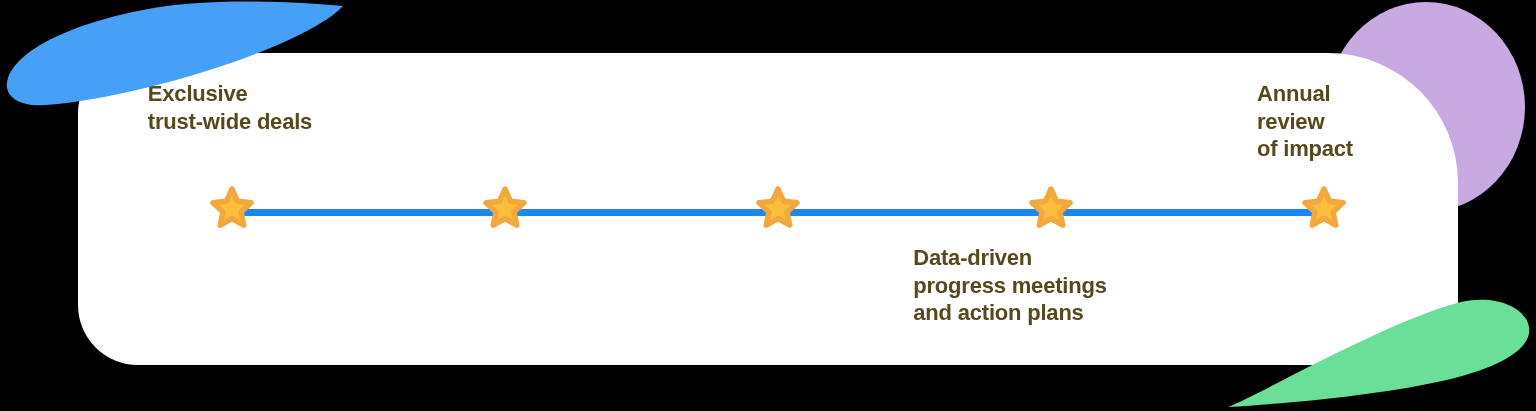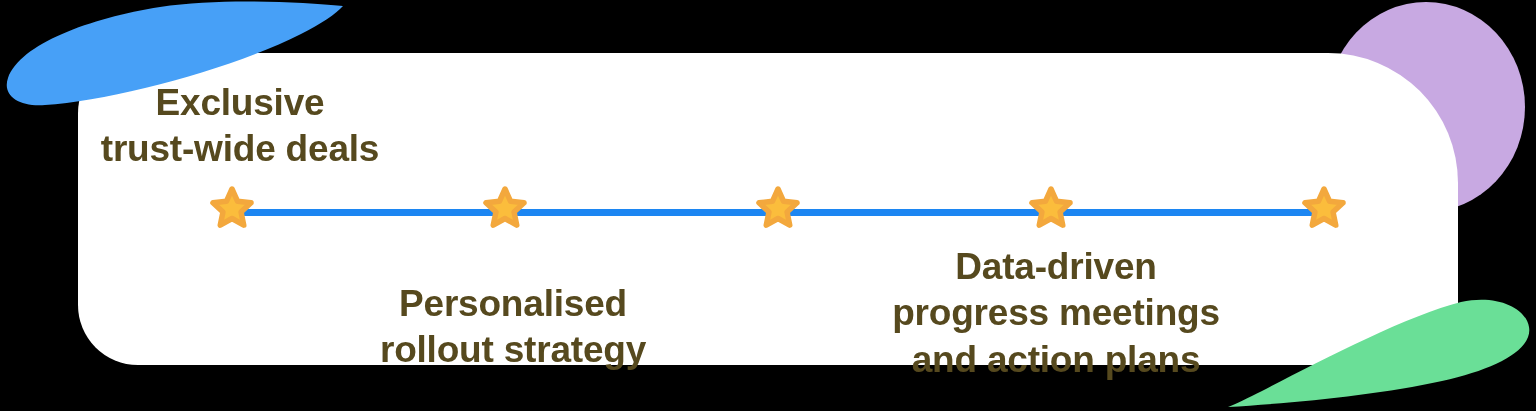--- a/index.html
+++ b/index.html
@@ -28,29 +28,27 @@
   }
   .star{
     position:absolute;
     width:56px;height:56px;
     margin-left:-28px;margin-top:-28px;
     z-index:3;
   }
   .milestone-label{
     position:absolute;
     transform:translateX(-50%);
-    text-align:center;
-    font-size:37px;
+    font-size:22px;
     font-weight:700;
     letter-spacing:-0.2px;
     line-height:1.25;
     color:var(--text,#56491e);
     white-space:pre-line;
     z-index:2;
-    margin-left:10px;
   }
   .blob{position:absolute;left:0;top:0;width:1536px;height:411px;pointer-events:none;}
   .blob-behind{z-index:1;}
   .blob-front{z-index:4;}
 </style>
 </head>
 <body>
 
 <div class="stage" style="--bg: #000000; --card: #ffffff; --line: #1c86f2; --text: #56491e; --blob-purple: #c8a9e2; --blob-blue: #47a0f7; --blob-green: #6adf97;">
 
@@ -62,34 +60,34 @@
     <div class="timeline-line"></div>
 
   <svg class="star" viewBox="-28 -28 56 56" style="left: 154px; top: 156px;">
         <path d="M0,-20 L5.58,-7.68 L19.02,-6.18 L9.04,2.94 L11.76,16.18 L0,9.5 L-11.76,16.18 L-9.04,2.94 L-19.02,-6.18 L-5.58,-7.68 Z" fill="#fbbd3c" stroke="#f3a83d" stroke-width="5.5" stroke-linejoin="round"></path>
       </svg>
       <div class="milestone-label" style="left: 152px; top: 27px;">Exclusive
 trust-wide deals</div>
       <svg class="star" viewBox="-28 -28 56 56" style="left: 427px; top: 156px;">
         <path d="M0,-20 L5.58,-7.68 L19.02,-6.18 L9.04,2.94 L11.76,16.18 L0,9.5 L-11.76,16.18 L-9.04,2.94 L-19.02,-6.18 L-5.58,-7.68 Z" fill="#fbbd3c" stroke="#f3a83d" stroke-width="5.5" stroke-linejoin="round"></path>
       </svg>
-      <div class="milestone-label" style="left: 425px; top: 228px;">Personalised
-rollout strategy</div>
       <svg class="star" viewBox="-28 -28 56 56" style="left: 700px; top: 156px;">
         <path d="M0,-20 L5.58,-7.68 L19.02,-6.18 L9.04,2.94 L11.76,16.18 L0,9.5 L-11.76,16.18 L-9.04,2.94 L-19.02,-6.18 L-5.58,-7.68 Z" fill="#fbbd3c" stroke="#f3a83d" stroke-width="5.5" stroke-linejoin="round"></path>
       </svg>
       <svg class="star" viewBox="-28 -28 56 56" style="left: 973px; top: 156px;">
         <path d="M0,-20 L5.58,-7.68 L19.02,-6.18 L9.04,2.94 L11.76,16.18 L0,9.5 L-11.76,16.18 L-9.04,2.94 L-19.02,-6.18 L-5.58,-7.68 Z" fill="#fbbd3c" stroke="#f3a83d" stroke-width="5.5" stroke-linejoin="round"></path>
       </svg>
-      <div class="milestone-label" style="left: 968px; top: 191px;">Data-driven
+      <div class="milestone-label" style="left: 932px; top: 191px;">Data-driven
 progress meetings
 and action plans</div>
       <svg class="star" viewBox="-28 -28 56 56" style="left: 1246px; top: 156px;">
         <path d="M0,-20 L5.58,-7.68 L19.02,-6.18 L9.04,2.94 L11.76,16.18 L0,9.5 L-11.76,16.18 L-9.04,2.94 L-19.02,-6.18 L-5.58,-7.68 Z" fill="#fbbd3c" stroke="#f3a83d" stroke-width="5.5" stroke-linejoin="round"></path>
       </svg>
+      <div class="milestone-label" style="left: 1246px; top: 27px;">Annual review
+of impact</div>
     </div>
 
   <svg class="blob blob-front" viewBox="0 0 1536 411" xmlns="http://www.w3.org/2000/svg">
     <path d="M343 6 C 300 2, 220 -2, 160 7 C 90 18, 20 44, 8 78 C 2 95, 18 107, 45 105
              C 112 101, 232 69, 301 34 C 321 24, 336 14, 343 6 Z" fill="var(--blob-blue,#47a0f7)"></path>
   </svg>
 
   <svg class="blob blob-front" viewBox="0 0 1536 411" xmlns="http://www.w3.org/2000/svg">
     <path d="M1228 407 C 1295 403, 1378 395, 1442 381 C 1497 369, 1533 349, 1529 327
              C 1526 308, 1497 294, 1461 302 C 1408 315, 1318 362, 1262 391

